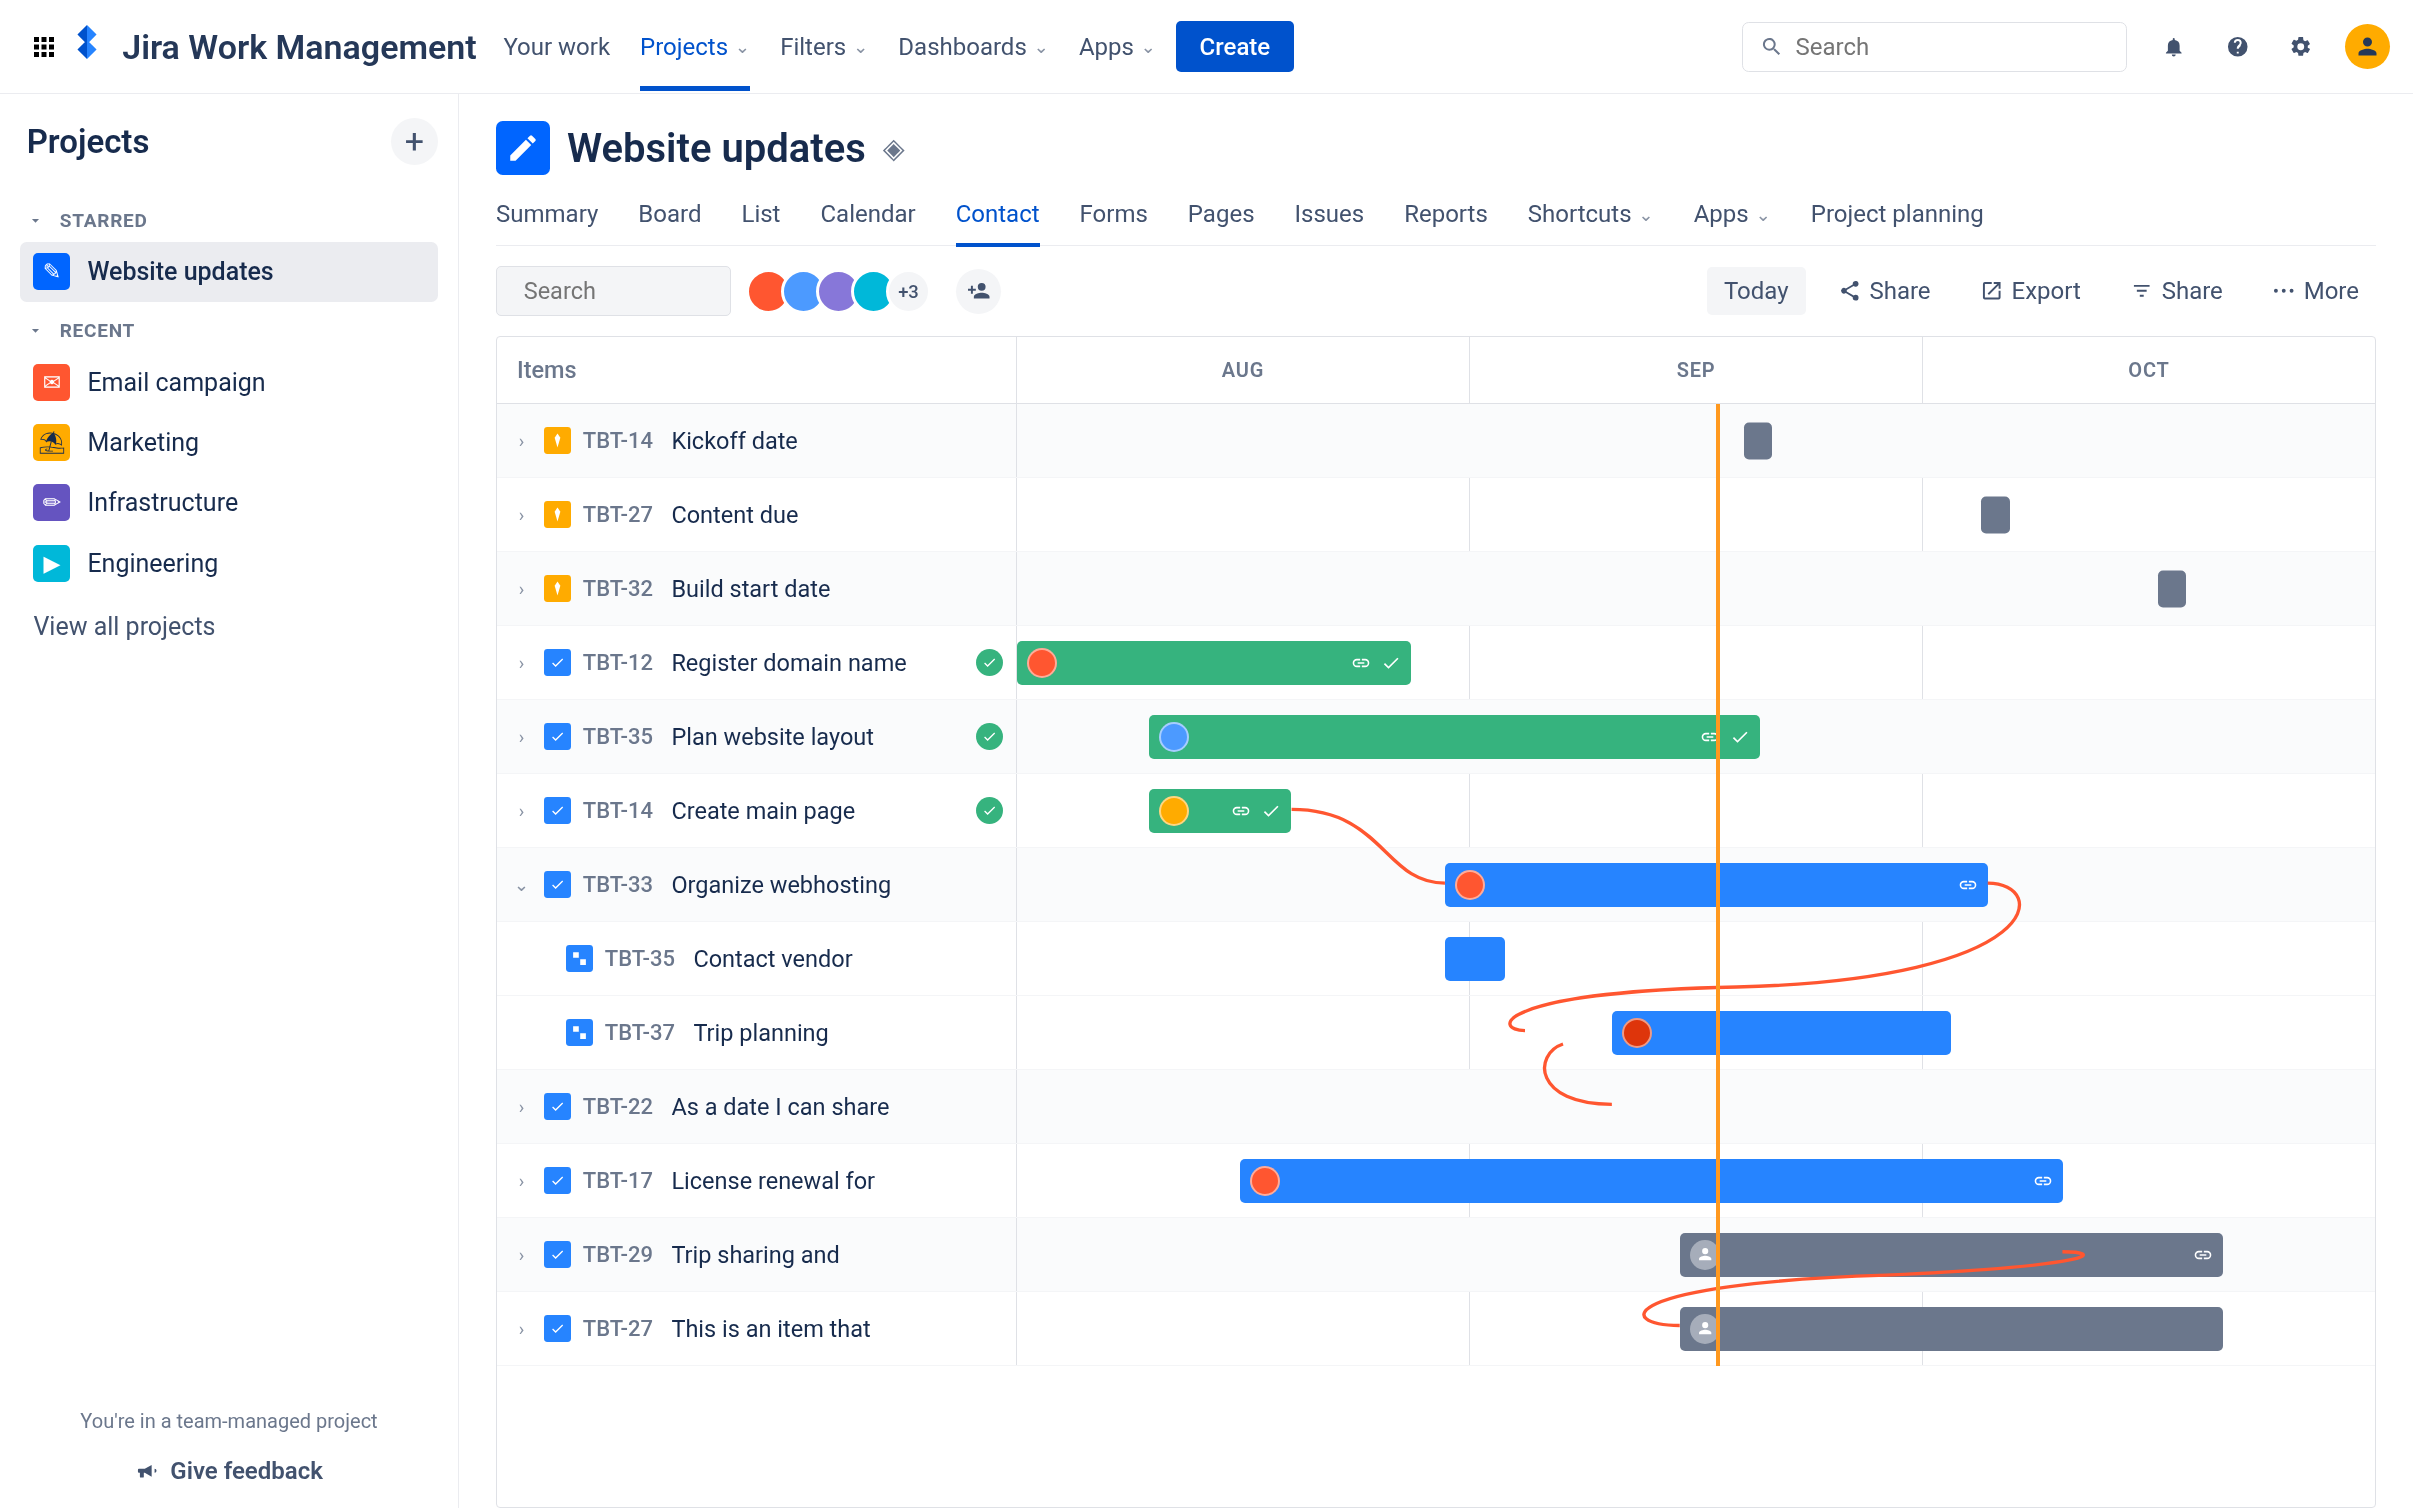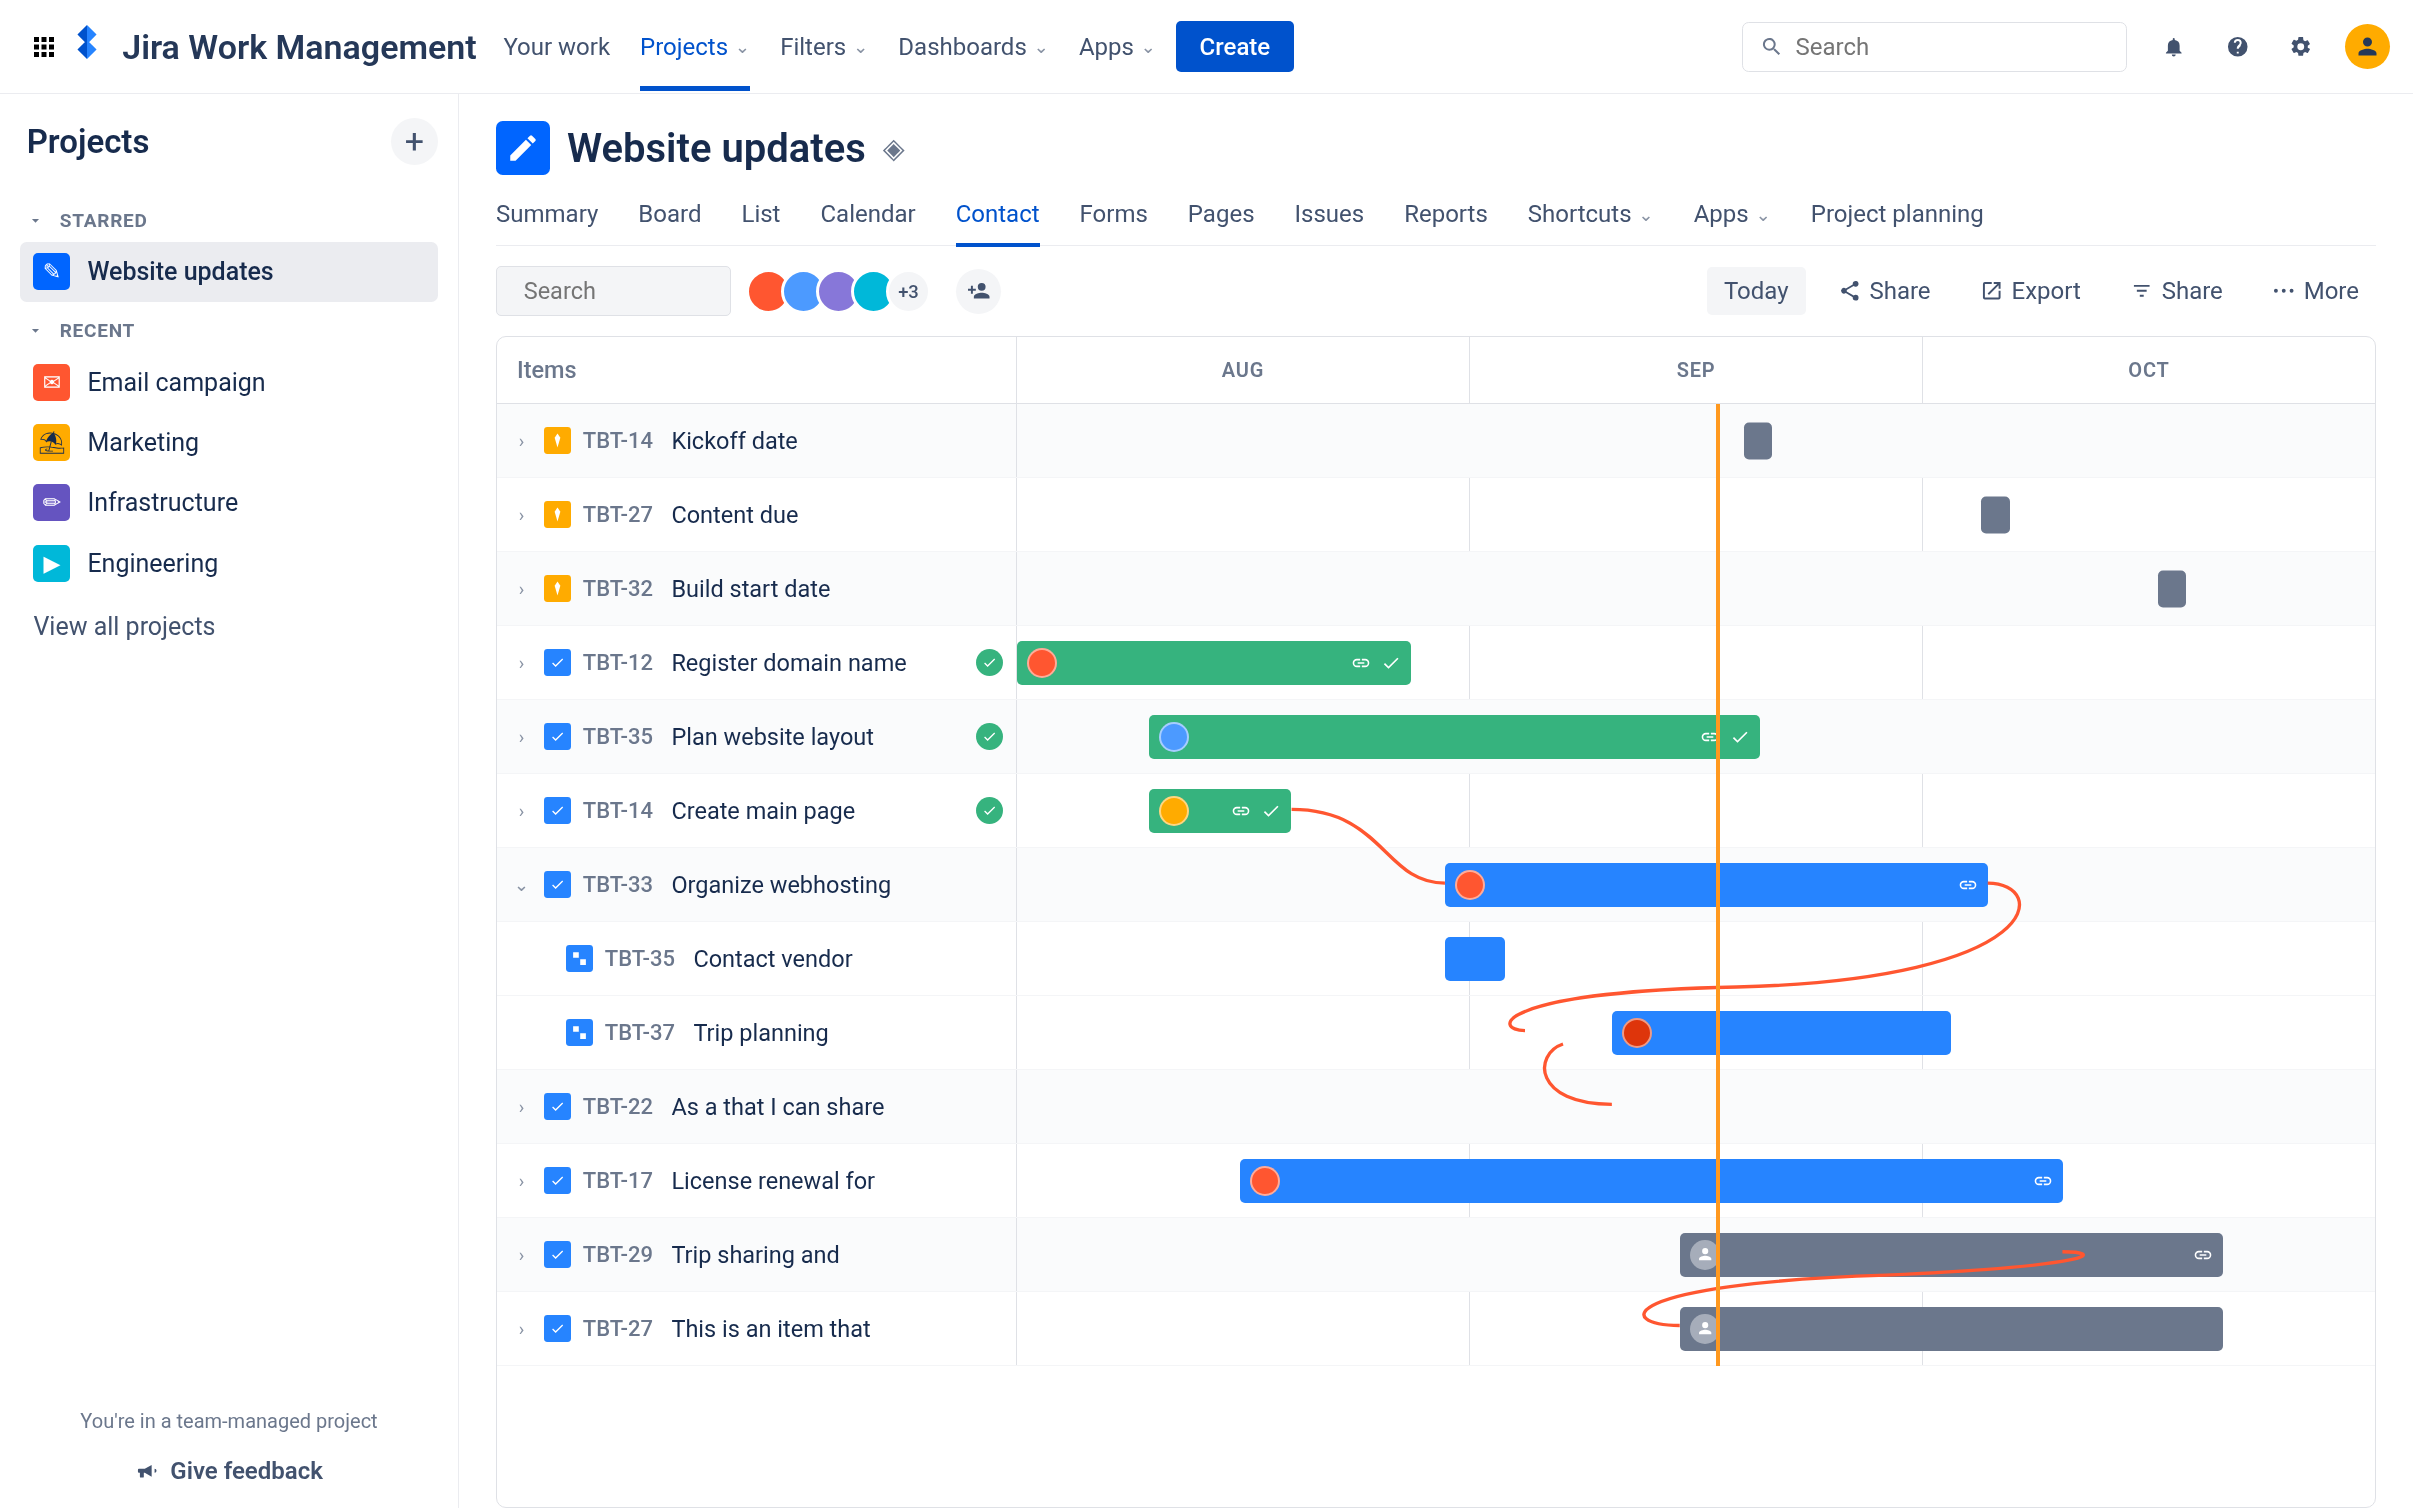--- a/index.html
+++ b/index.html
@@ -65,21 +65,21 @@
 .av { width:45px; height:45px; border-radius:50%; border:3.4px solid #fff; margin-left:-10px; background-size:cover; display:flex; align-items:center; justify-content:center; font-size:18.4px; color:#42526e; }
 .av:first-child { margin-left:0; }
 .av-more { background:#f4f5f7; font-weight:500; }
 .addperson { width:45px; height:45px; border-radius:50%; background:#f4f5f7; display:flex; align-items:center; justify-content:center; margin-left:10px; color:#42526e; cursor:pointer; }
 .tool-spacer { flex:1; }
 .tool-btn { display:flex; align-items:center; gap:8.4px; padding:10px 17px; color:#42526e; font-size:24px; cursor:pointer; border-radius:5px; }
 .tool-btn.boxed { background:#f4f5f7; }
 
 
 .timeline-wrap { flex:1; padding:0 37px 0; overflow:hidden; }
-.timeline { border:1.7px solid #dfe1e6; border-radius:10px; height:100%; overflow:hidden; position:relative; }
+.timeline { border:1.7px solid #dfe1e6; border-radius:4px; height:100%; overflow:hidden; position:relative; }
 .tl-head { display:flex; height:67px; border-bottom:1.7px solid #dfe1e6; }
 .tl-items-col { width:520px; border-right:1.7px solid #dfe1e6; display:flex; align-items:center; padding:0 20px; font-size:23.5px; color:#6b778c; font-weight:500; }
 .tl-months { flex:1; display:flex; position:relative; }
 .tl-month { flex:1; display:flex; align-items:center; justify-content:center; color:#6b778c; font-size:20px; font-weight:600; letter-spacing:0.04em; border-right:1.7px solid #dfe1e6; }
 .tl-month:last-child { border-right:none; }
 
 .tl-body { position:relative; }
 .tl-gridbg { position:absolute; top:0; left:520px; right:0; bottom:0; display:flex; pointer-events:none; }
 .tl-gridcol { flex:1; border-right:1.7px solid #dfe1e6; }
 .tl-gridcol:last-child { border-right:none; }
@@ -622,21 +622,21 @@
             </div>
             <div class="tl-row alt">
               <div class="tl-itemcell">
                 <div class="expand">›</div>
                 <div class="issue-icon ii-task">
                   <svg viewBox="0 0 18 18" width="15" height="15">
                     <use href="#i-check"></use>
                   </svg>
                 </div>
                 <span class="issue-key">TBT-22</span>
-                <span class="issue-title">As a that I can share</span>
+                <span class="issue-title">As a date I can share</span>
               </div>
               <div class="tl-barzone"></div>
             </div>
             <div class="tl-row">
               <div class="tl-itemcell">
                 <div class="expand">›</div>
                 <div class="issue-icon ii-task">
                   <svg viewBox="0 0 18 18" width="15" height="15">
                     <use href="#i-check"></use>
                   </svg>

